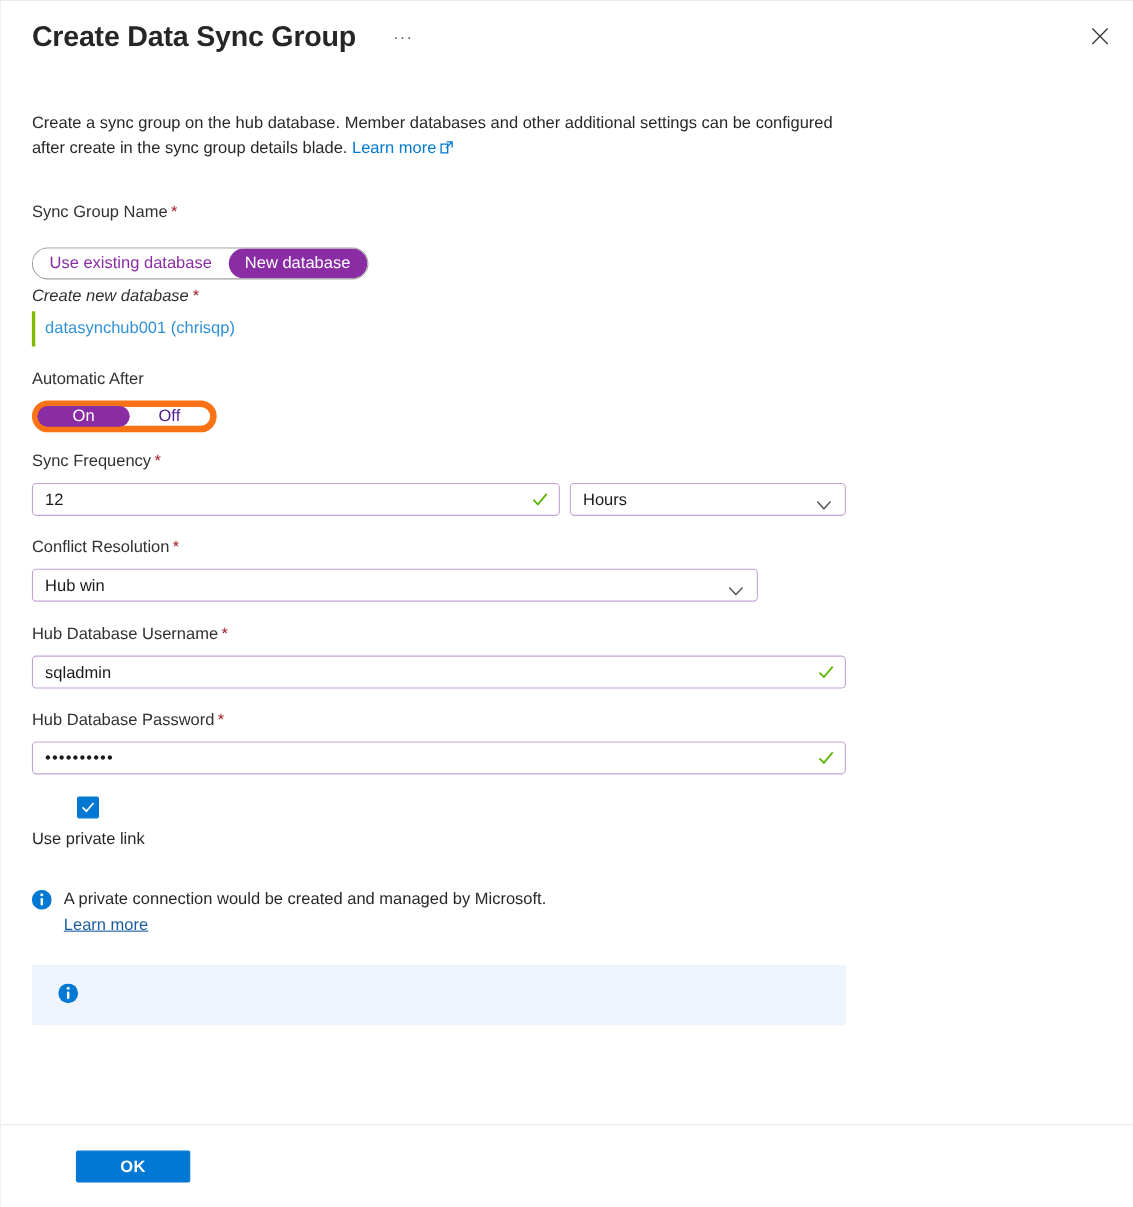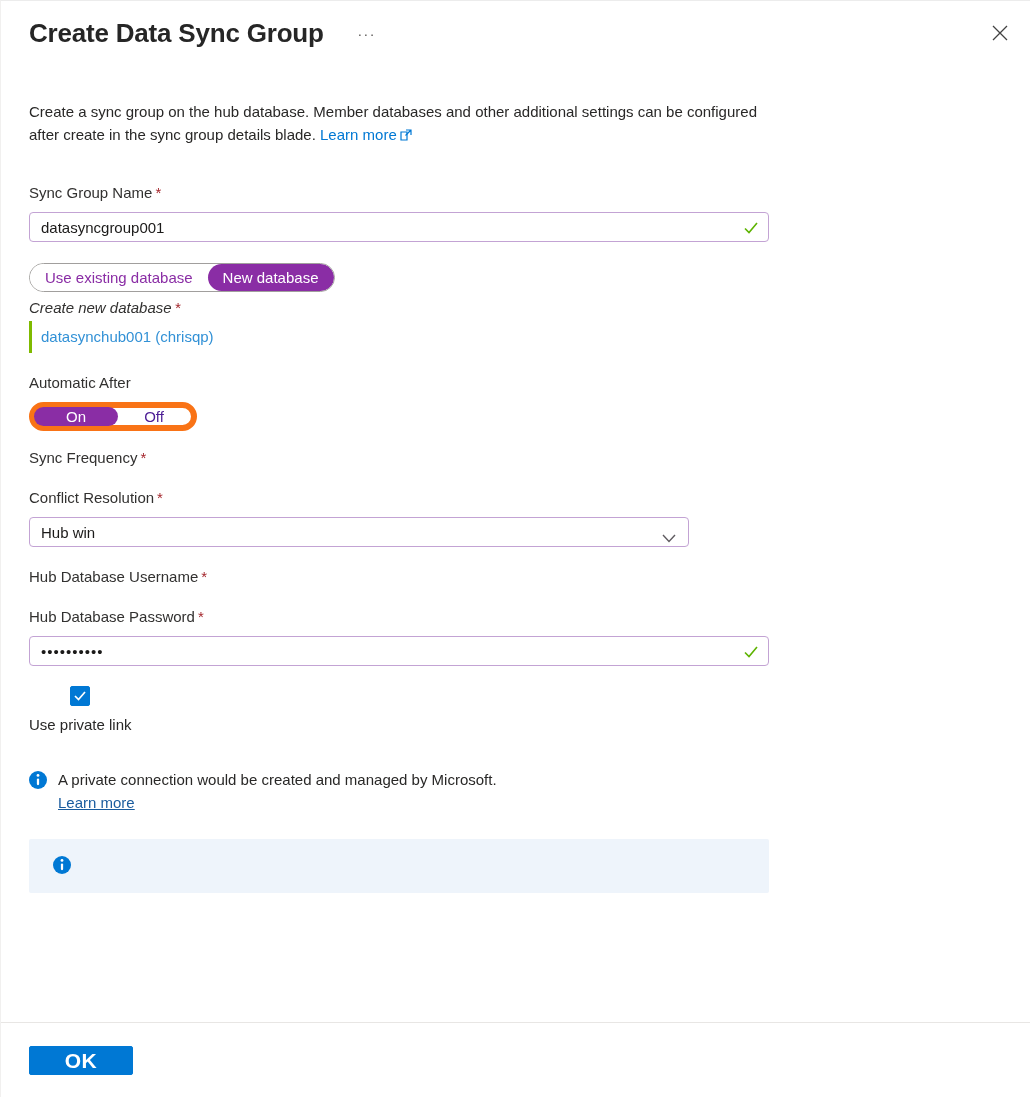--- a/index.html
+++ b/index.html
@@ -95,22 +95,23 @@
   }
   .info-box .txt { font-size:15px; line-height:21px; color:#27262a; }
   .info-icon { flex:0 0 18px; margin-top:2px; }
   
   .footer {
     position:absolute; left:0; right:0; bottom:0; height:75px;
     border-top:1px solid #e8e6e4; background:#fff; padding:23px 28px 0 28px;
   }
   .ok-btn {
     width:104px; height:29px; background:#0078d4; color:#fff; border:1px solid #0078d4;
-    border-radius:2px; font-size:21px; font-weight:700; letter-spacing:0.5px; cursor:pointer;
+    border-radius:2px; font-size:15px; font-weight:700; letter-spacing:0.5px; cursor:pointer;
     font-family:"Liberation Sans","DejaVu Sans",sans-serif;
+    margin-left:40px;
   }
 </style>
 </head>
 <body>
 
 <div class="blade">
 
   <div class="header">
     <span class="title">Create Data Sync Group</span>
     <span class="more-btn">...</span>
@@ -129,26 +130,20 @@
       <a class="link">Learn more</a><span class="ext-icon"><svg width="12" height="12" viewBox="0 0 12 12">
             <path d="M1 3 H7 V11 H1 Z" fill="none" stroke="#0078d4" stroke-width="1.2"></path>
             <path d="M6 1 H11 V6 M11 1 L5.5 6.5" fill="none" stroke="#0078d4" stroke-width="1.2"></path>
           </svg></span>
     </div>
 
     
     <div class="field-label" style="margin-top:35px;">
       <span>Sync Group Name</span><span class="req">*</span>
     </div>
-    <div class="input-wrap">
-      <input class="text-input" type="text" value="datasyncgroup001" style="">
-      <span class="valid-check"><svg width="14" height="12" viewBox="0 0 14 12">
-            <path d="M1 6.5 L5 10.5 L13 1" stroke="#5db300" stroke-width="1.6" fill="none"></path>
-          </svg></span>
-    </div>
 
     
     <div class="seg-toggle">
       <span class="seg-opt">Use existing database</span>
       <span class="seg-opt selected">New database</span>
     </div>
 
     
     <div class="field-label db-label">
       <span>Create new database</span><span class="req">*</span>
@@ -161,35 +156,55 @@
     <div class="field-label auto-label">Automatic After</div>
     <div class="onoff">
       <span class="opt selected">On</span>
       <span class="opt">Off</span>
     </div>
 
     
     <div class="field-label label-freq">
       <span>Sync Frequency</span><span class="req">*</span>
     </div>
+    <div class="freq-row">
+      <div class="freq-input-wrap">
+        <input class="text-input" type="text" value="12" style="">
+        <span class="valid-check"><svg width="14" height="12" viewBox="0 0 14 12">
+              <path d="M1 6.5 L5 10.5 L13 1" stroke="#5db300" stroke-width="1.6" fill="none"></path>
+            </svg></span>
+      </div>
+      <div class="select-box freq-unit">
+        <span>Hours</span>
+        <span class="chev"><svg width="14" height="9" viewBox="0 0 14 9">
+              <path d="M1 1 L7 7.5 L13 1" stroke="#5f5b60" stroke-width="1.4" fill="none"></path>
+            </svg></span>
+      </div>
+    </div>
 
     
     <div class="field-label label-conflict">
       <span>Conflict Resolution</span><span class="req">*</span>
     </div>
     <div class="select-box conflict-select">
       <span>Hub win</span>
       <span class="chev"><svg width="14" height="9" viewBox="0 0 14 9">
             <path d="M1 1 L7 7.5 L13 1" stroke="#5f5b60" stroke-width="1.4" fill="none"></path>
           </svg></span>
     </div>
 
     
     <div class="field-label label-user">
       <span>Hub Database Username</span><span class="req">*</span>
+    </div>
+    <div class="input-wrap">
+      <input class="text-input" type="text" value="sqladmin" style="">
+      <span class="valid-check"><svg width="14" height="12" viewBox="0 0 14 12">
+            <path d="M1 6.5 L5 10.5 L13 1" stroke="#5db300" stroke-width="1.6" fill="none"></path>
+          </svg></span>
     </div>
 
     
     <div class="field-label label-pass">
       <span>Hub Database Password</span><span class="req">*</span>
     </div>
     <div class="input-wrap">
       <input class="text-input" type="text" style="letter-spacing: 1px;" value="••••••••••">
       <span class="valid-check"><svg width="14" height="12" viewBox="0 0 14 12">
             <path d="M1 6.5 L5 10.5 L13 1" stroke="#5db300" stroke-width="1.6" fill="none"></path>

